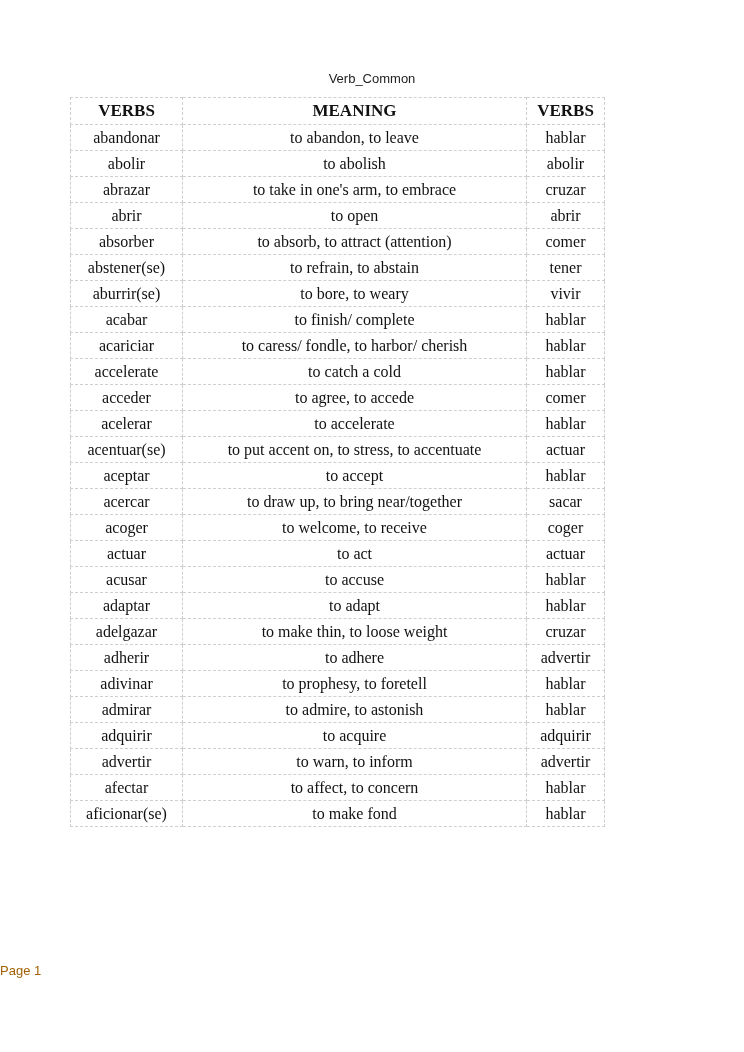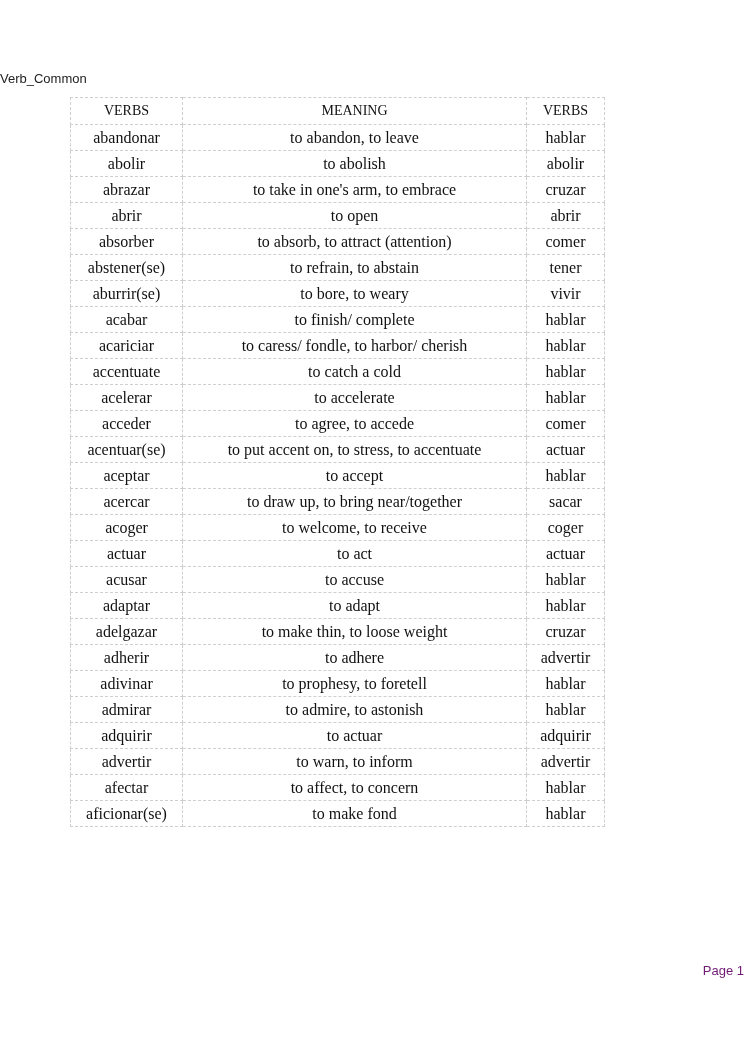--- a/index.html
+++ b/index.html
@@ -1,35 +1,35 @@
 <!DOCTYPE html>
 <html><head>
 <meta charset="utf-8">
 <style>
   html, body { margin:0; padding:0; background:#ffffff; }
   body { width:744px; height:1052px; position:relative; overflow:hidden; }
   .title {
-    position:absolute; top:71px; left:0; width:744px; 
+    position:absolute; top:71px; left:0; width:744px; text-align:center;
     font-family:"Liberation Sans", sans-serif; font-size:13px; color:#222;
   }
   table.verbs {
     position:absolute; top:97px; left:70px;
     border-collapse:collapse; table-layout:fixed;
     font-family:"Liberation Serif", serif; color:#111;
   }
   table.verbs th, table.verbs td {
     border:1px dashed #cfcfcf; text-align:center; padding:0; height:25px;
     white-space:nowrap; overflow:hidden;
   }
-  table.verbs th { font-weight:normal; font-size:14px; height:26px; }
+  table.verbs th { font-weight:bold; font-size:17px; height:26px; }
   table.verbs td { font-size:16px; }
   col.c1 { width:112px; } col.c2 { width:344px; } col.c3 { width:78px; }
   .footer {
-    position:absolute; top:963px; left:0; width:744px; text-align:right;
-    font-family:"Liberation Sans", sans-serif; font-size:13px; color:#701a75;
+    position:absolute; top:963px; left:0; width:744px; text-align:left;
+    font-family:"Liberation Sans", sans-serif; font-size:13px; color:#a16207;
   }
 </style>
 </head>
 <body>
 
 <div class="title">Verb_Common</div>
 
 <table class="verbs">
   <colgroup>
       <col class="c1">
@@ -83,33 +83,33 @@
         <td>acabar</td>
         <td>to finish/ complete</td>
         <td>hablar</td>
       </tr>
       <tr>
         <td>acariciar</td>
         <td>to caress/ fondle, to harbor/ cherish</td>
         <td>hablar</td>
       </tr>
       <tr>
-        <td>accentuate</td>
+        <td>accelerate</td>
         <td>to catch a cold</td>
-        <td>hablar</td>
-      </tr>
-      <tr>
-        <td>acelerar</td>
-        <td>to accelerate</td>
         <td>hablar</td>
       </tr>
       <tr>
         <td>acceder</td>
         <td>to agree, to accede</td>
         <td>comer</td>
+      </tr>
+      <tr>
+        <td>acelerar</td>
+        <td>to accelerate</td>
+        <td>hablar</td>
       </tr>
       <tr>
         <td>acentuar(se)</td>
         <td>to put accent on, to stress, to accentuate</td>
         <td>actuar</td>
       </tr>
       <tr>
         <td>aceptar</td>
         <td>to accept</td>
         <td>hablar</td>
@@ -154,21 +154,21 @@
         <td>to prophesy, to foretell</td>
         <td>hablar</td>
       </tr>
       <tr>
         <td>admirar</td>
         <td>to admire, to astonish</td>
         <td>hablar</td>
       </tr>
       <tr>
         <td>adquirir</td>
-        <td>to actuar</td>
+        <td>to acquire</td>
         <td>adquirir</td>
       </tr>
       <tr>
         <td>advertir</td>
         <td>to warn, to inform</td>
         <td>advertir</td>
       </tr>
       <tr>
         <td>afectar</td>
         <td>to affect, to concern</td>

